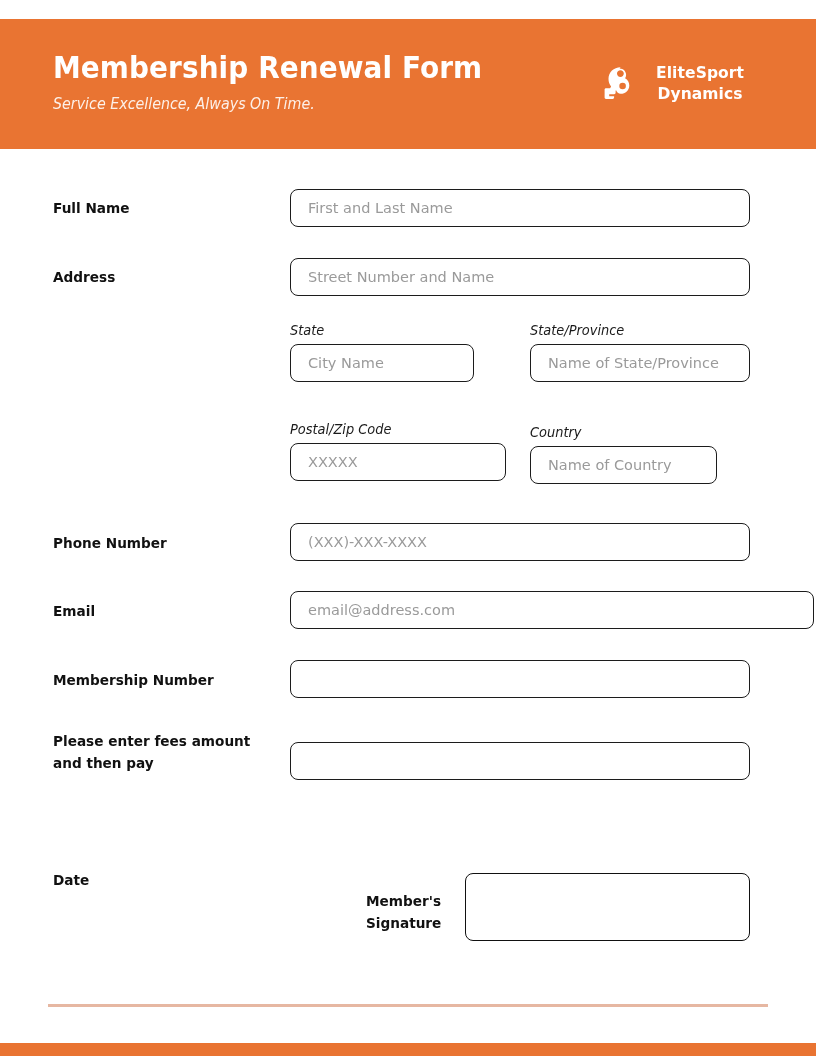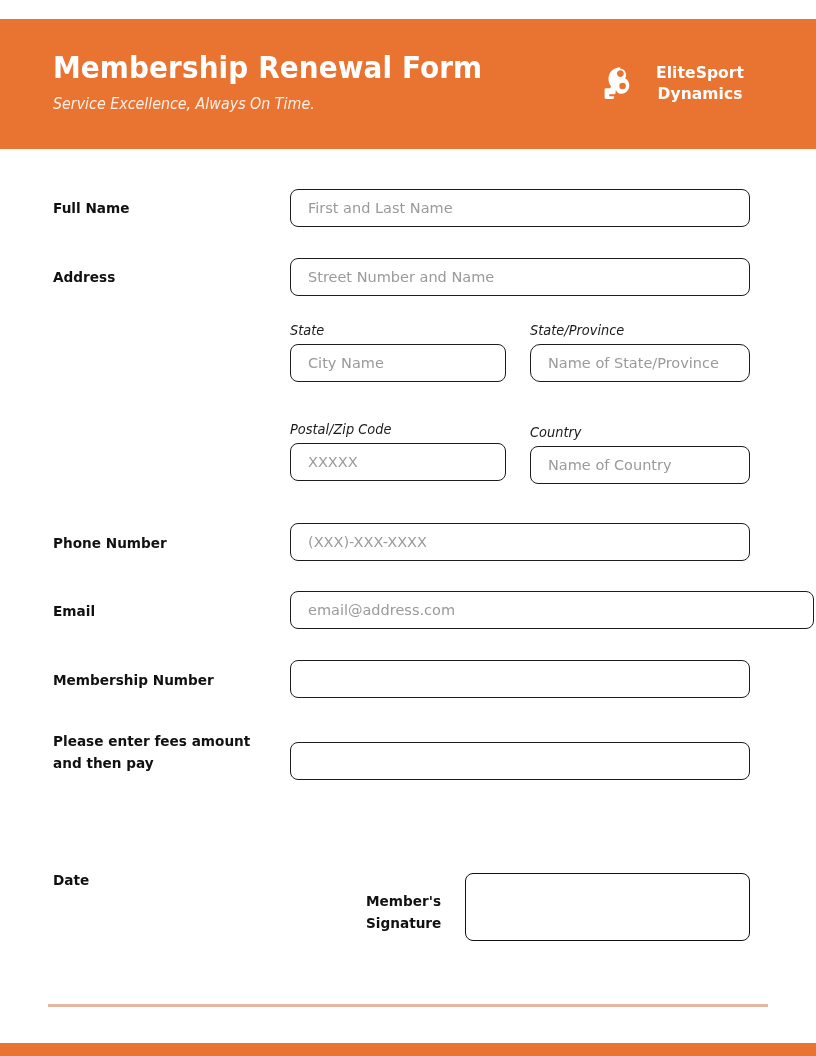--- a/index.html
+++ b/index.html
@@ -227,32 +227,32 @@
       <input class="fld abs" type="text" style="left: 237px; top: 0px; width: 460px; height: 38px;" placeholder="First and Last Name">
     </div>
 
     <div class="row" style="top:109px;">
       <div class="main-label" style="top:8px;">Address</div>
       <input class="fld abs" type="text" style="left: 237px; top: 0px; width: 460px; height: 38px;" placeholder="Street Number and Name">
     </div>
 
     <div class="row" style="top:173px;">
       <div class="sub-label abs" style="left:237px; top:0;">State</div>
-      <input class="fld abs" type="text" style="left: 237px; top: 22px; width: 216px; height: 38px;" placeholder="City Name">
+      <input class="fld abs" type="text" style="left: 237px; top: 22px; width: 184px; height: 38px;" placeholder="City Name">
 
       <div class="sub-label abs" style="left:477px; top:0;">State/Province</div>
-      <input class="fld abs" type="text" style="left: 477px; top: 22px; width: 220px; height: 38px; border-radius: 10px;" placeholder="Name of State/Province">
+      <input class="fld abs" type="text" style="left: 477px; top: 22px; width: 220px; height: 38px;" placeholder="Name of State/Province">
     </div>
 
     <div class="row" style="top:272px;">
       <div class="sub-label abs" style="left:237px; top:0;">Postal/Zip Code</div>
       <input class="fld abs" type="text" style="left: 237px; top: 22px; width: 216px; height: 38px;" placeholder="XXXXX">
 
       <div class="sub-label abs" style="left:477px; top:3px;">Country</div>
-      <input class="fld abs" type="text" style="left: 477px; top: 25px; width: 220px; height: 38px;" placeholder="Name of Country">
+      <input class="fld abs" type="text" style="left: 477px; top: 25px; width: 187px; height: 38px;" placeholder="Name of Country">
     </div>
 
     <div class="row" style="top:374px;">
       <div class="main-label" style="top:9px;">Phone Number</div>
       <input class="fld abs" type="text" style="left: 237px; top: 0px; width: 460px; height: 38px;" placeholder="(XXX)-XXX-XXXX">
     </div>
 
     <div class="row" style="top:442px;">
       <div class="main-label" style="top:9px;">Email</div>
       <input class="fld abs" type="text" style="left: 237px; top: 0px; width: 524px; height: 38px;" placeholder="email@address.com">

